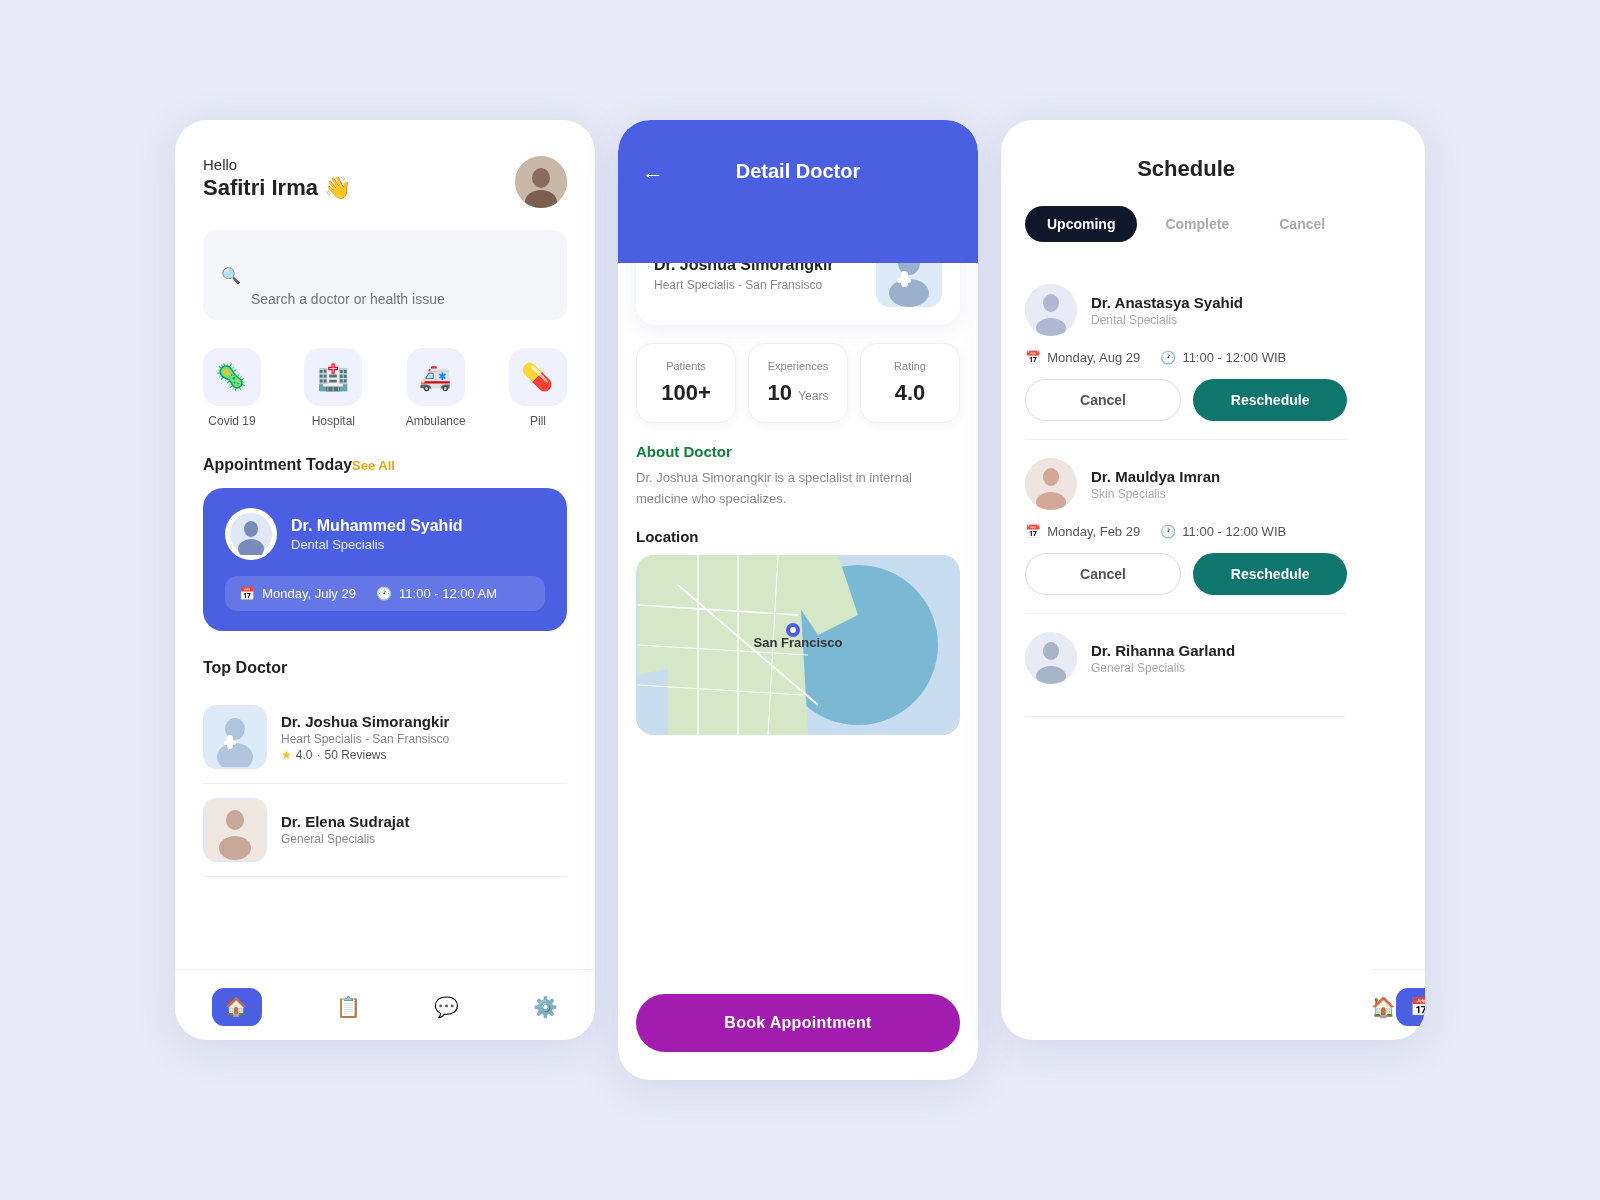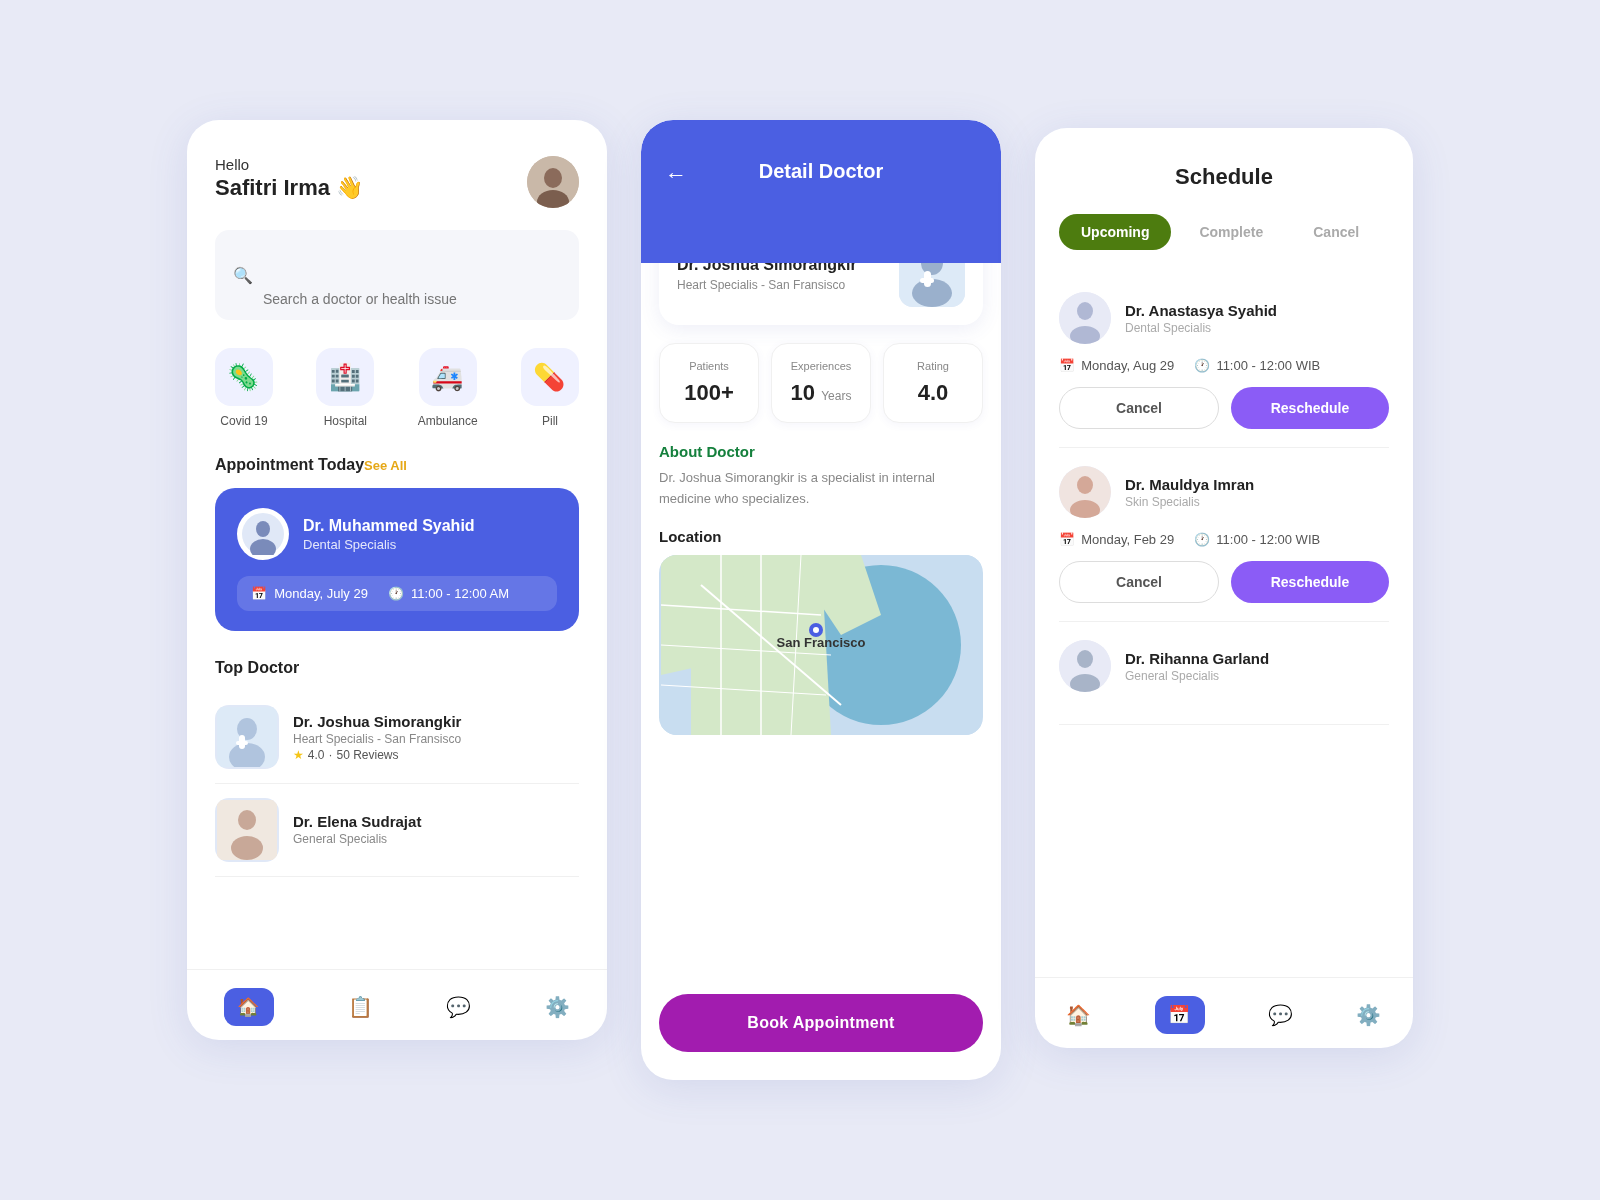--- a/index.html
+++ b/index.html
@@ -7,21 +7,21 @@
       background: #e8eaf6;
       font-family: 'Segoe UI', Arial, sans-serif;
       min-height: 1200px;
       display: flex;
       align-items: center;
       justify-content: center;
       padding: 40px 20px;
     }
     .screens-container {
       display: flex;
-      gap: 34px;
+      gap: 23px;
       align-items: flex-start;
       justify-content: center;
       width: 1520px;
       max-width: 100%;
     }
 
     
     .phone-card {
       background: #fff;
       border-radius: 32px;
@@ -246,25 +246,24 @@
       border-radius: 50px;
       padding: 20px;
       font-size: 16px;
       font-weight: 700;
       cursor: pointer;
       letter-spacing: 0.3px;
     }
 
     
     .screen3 {
-      width: 378px;
+      width: 424px;
       min-height: 920px;
       display: flex;
-      flex-direction: column;
-      margin-top: 8px;
+      flex-direction: row;
     }
     .screen3-body { padding: 36px 24px 0; flex: 1; }
     .schedule-title {
       font-size: 22px; font-weight: 800; color: #222;
       text-align: center; margin-bottom: 24px;
     }
 
     .tab-row {
       display: flex; gap: 6px;
       margin-bottom: 24px;
@@ -273,21 +272,21 @@
       padding: 10px 22px;
       border-radius: 50px;
       border: none;
       font-size: 14px;
       font-weight: 600;
       cursor: pointer;
       background: transparent;
       color: #aaa;
     }
     .tab-btn.active {
-      background: #4d7c0f;
+      background: #0f172a;
       color: #fff;
     }
 
     .schedule-list { display: flex; flex-direction: column; gap: 0; }
     .schedule-item {
       padding: 18px 0;
       border-bottom: 1px solid #f0f0f0;
     }
     .sch-doctor-row {
       display: flex; align-items: center; gap: 14px;
@@ -315,21 +314,21 @@
       border: 1px solid #ddd;
       border-radius: 50px;
       background: #fff;
       font-size: 14px; font-weight: 600;
       color: #555; cursor: pointer;
     }
     .btn-reschedule {
       flex: 1; padding: 12px;
       border: none;
       border-radius: 50px;
-      background: #8b5cf6;
+      background: #0f766e;
       font-size: 14px; font-weight: 600;
       color: #fff; cursor: pointer;
     }
 
     .screen3-bottom-nav {
       display: flex; justify-content: space-around; align-items: center;
       padding: 18px 0 14px;
       border-top: 1px solid #f0f0f0;
       margin-top: auto;
     }

